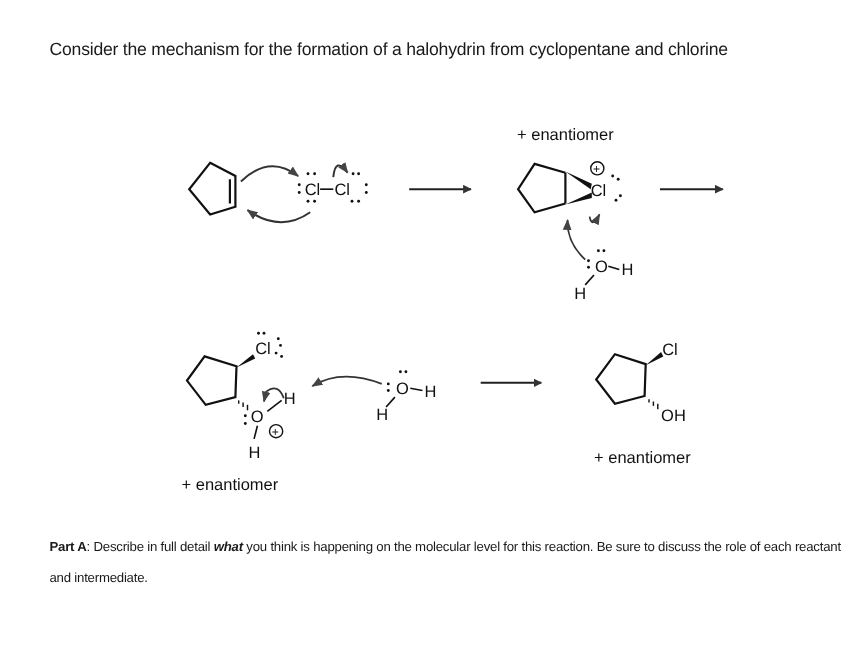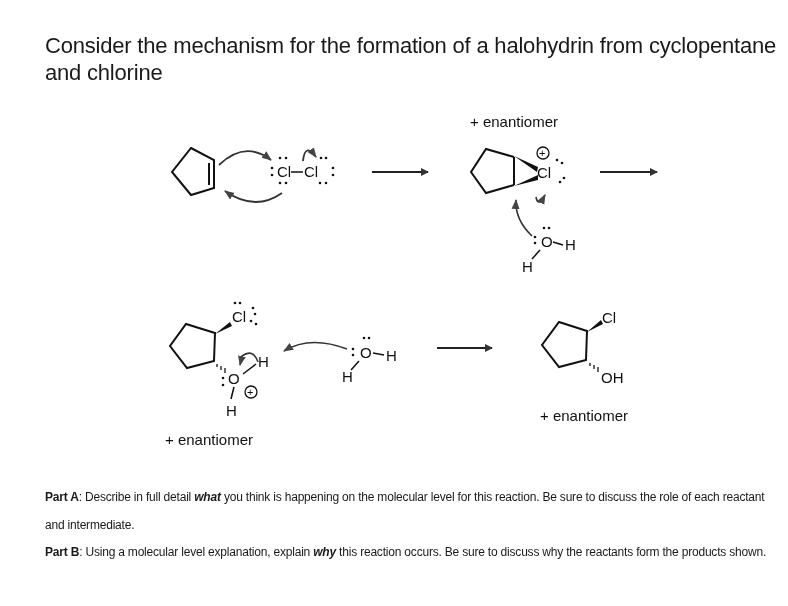--- a/index.html
+++ b/index.html
@@ -1,19 +1,19 @@
 <!DOCTYPE html>
 <html><head>
 <meta charset="utf-8">
 <style>
   html, body { margin:0; padding:0; background:#ffffff; }
   body { width:788px; height:606px; position:relative; overflow:hidden;
          font-family:"Liberation Sans", sans-serif; color:#1a1a1a; }
   .prompt { position:absolute; left:45px; top:32px; width:735px;
-            font-size:22px; line-height:27px; letter-spacing:-0.2px; }
+            font-size:16px; line-height:27px; letter-spacing:-0.2px; }
   .questions { position:absolute; left:45px; top:484px; width:735px;
                font-size:12px; line-height:27.5px; letter-spacing:-0.2px; }
   .questions b { font-weight:bold; }
   .questions i { font-weight:bold; font-style:italic; }
   svg.scheme { position:absolute; left:0; top:0; }
   svg text { font-family:"Liberation Sans", sans-serif; fill:#111; }
   .lbl { font-size:15px; }
   .atom { font-size:15px; }
 </style>
 </head>
@@ -165,16 +165,13 @@
     </g>
     <text class="atom" x="601" y="383">OH</text>
   </g>
   <text class="lbl" x="540" y="421">+ enantiomer</text>
 </svg>
 
 <div class="questions">
   <div>
     <b>Part A</b><span>: Describe in full detail </span><i>what</i><span> you think is happening on the molecular level for this reaction. Be sure to discuss the role of each reactant and intermediate.</span>
   </div>
-  <div>
-    <b>Part B</b><span>: Using a molecular level explanation, explain </span><i>why</i><span> this reaction occurs. Be sure to discuss why the reactants form the products shown.</span>
-  </div>
 </div>
 
 </body></html>

